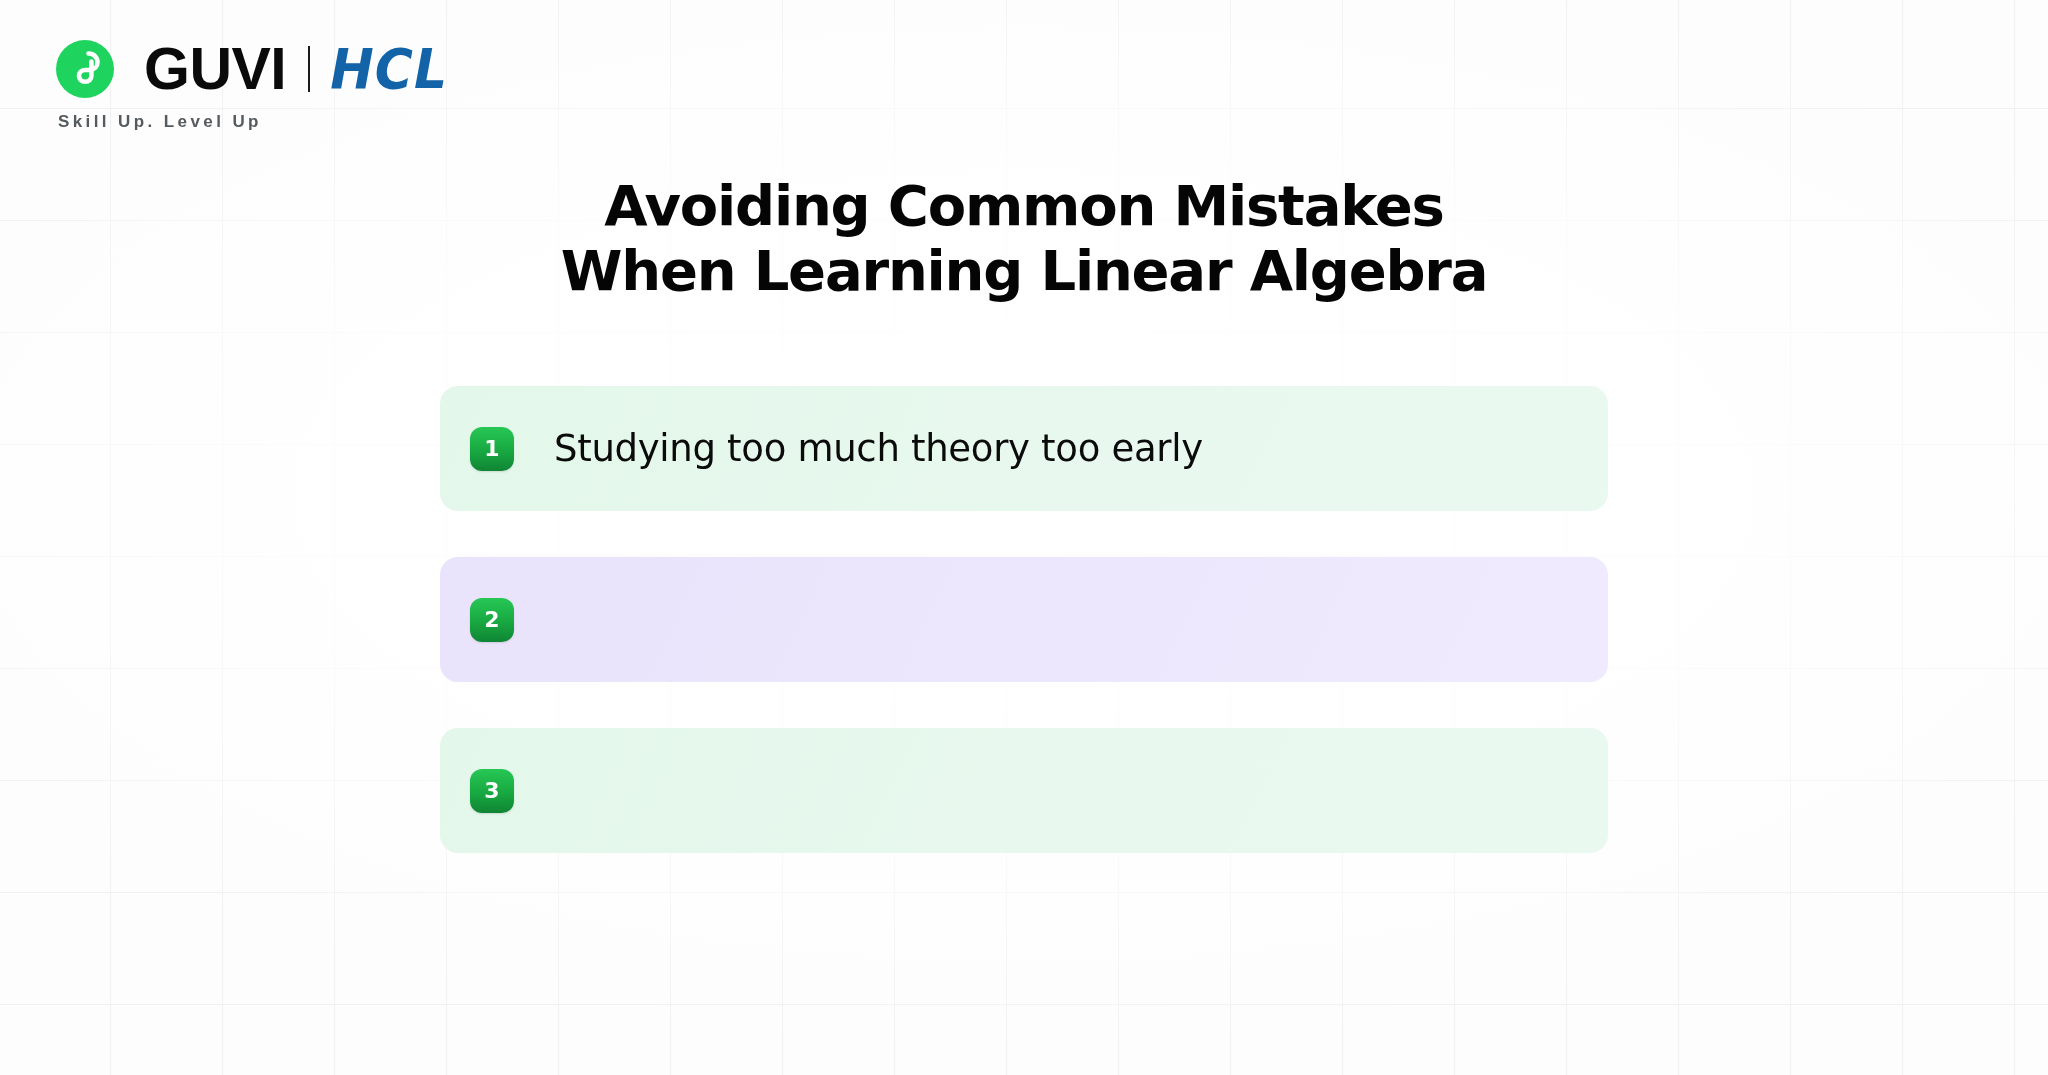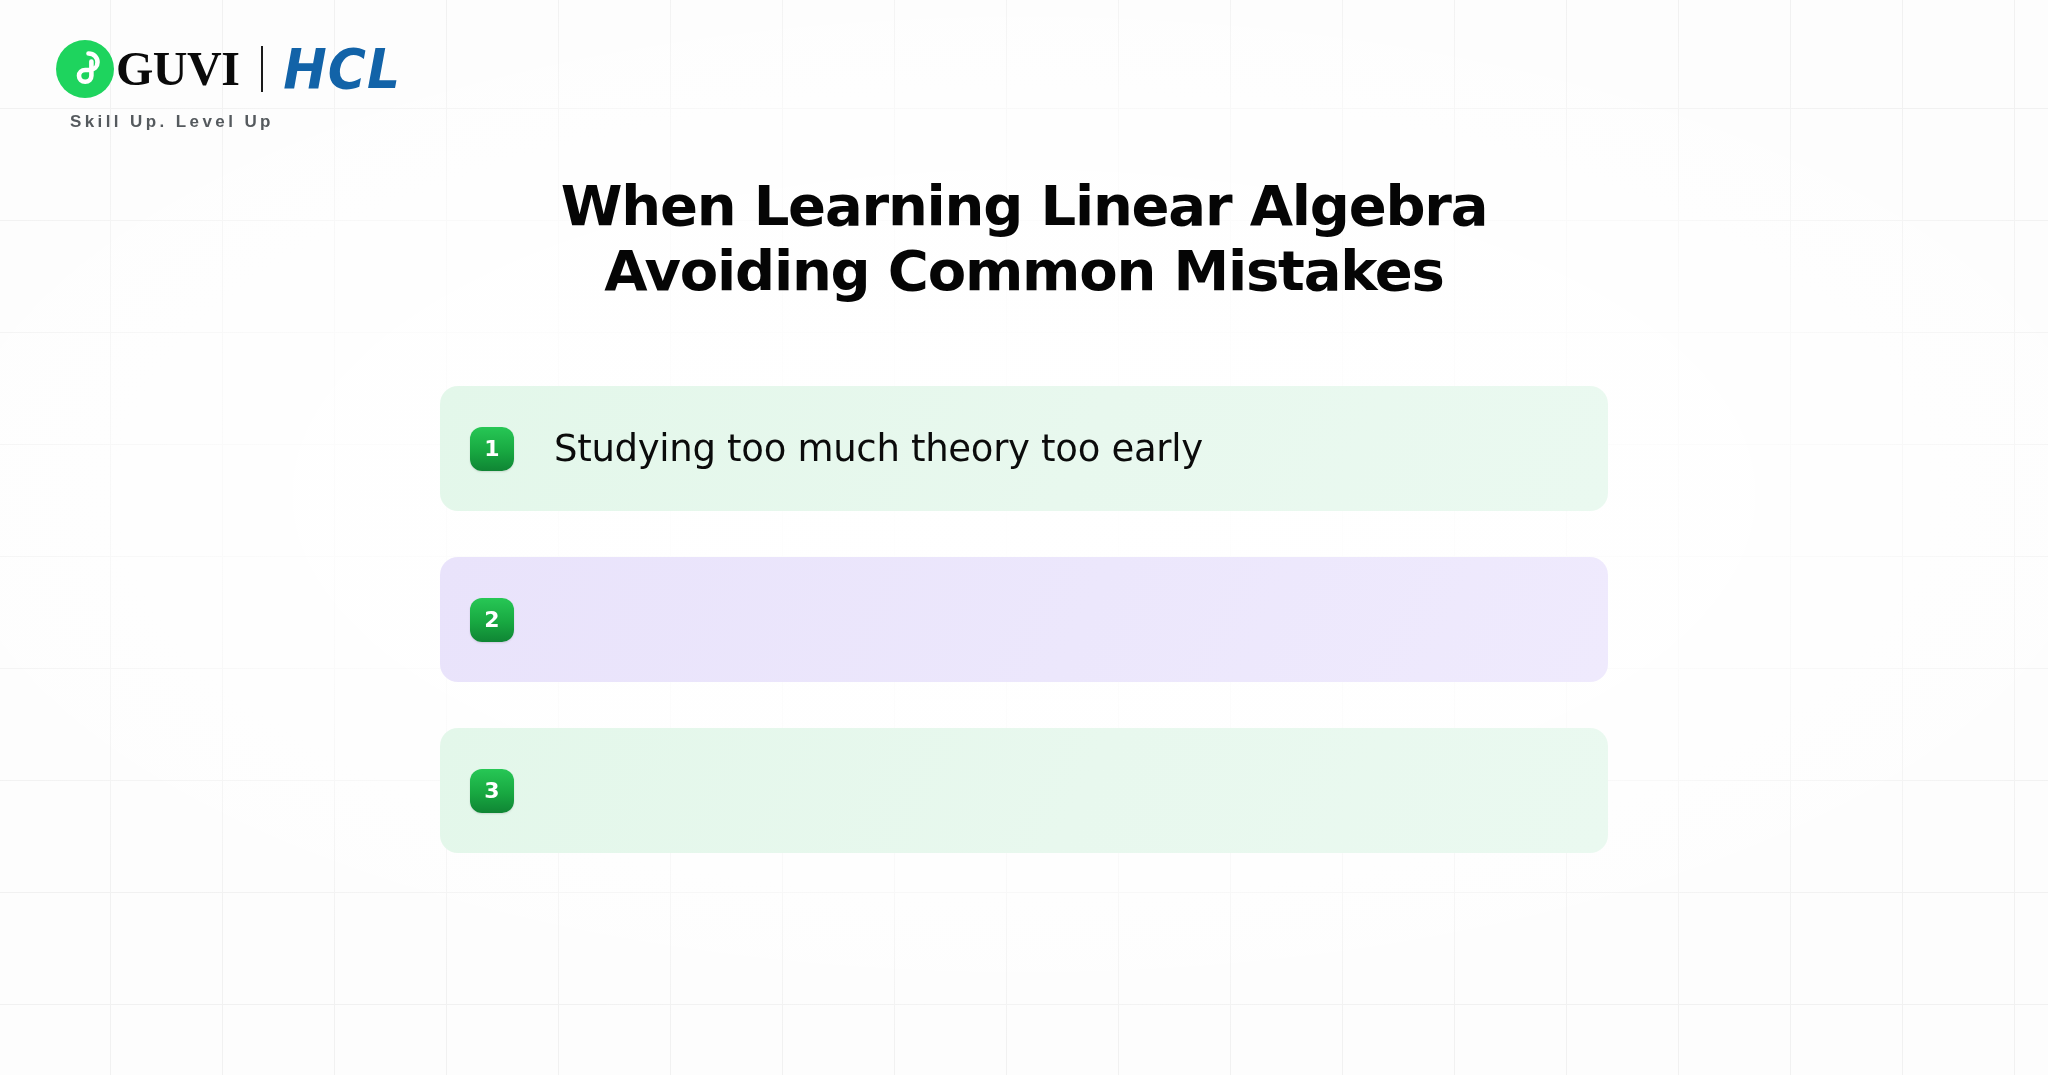--- a/index.html
+++ b/index.html
@@ -46,26 +46,26 @@
     height: 58px;
     border-radius: 50%;
     background: #1ED45E;
     display: flex;
     align-items: center;
     justify-content: center;
     flex: 0 0 auto;
   }
   .guvi-mark svg { display: block; }
   .guvi-word {
-    font-family: Liberation Serif, serif;
-    font-size: 48px;
+    font-family: Liberation Sans, sans-serif;
+    font-size: 59px;
     font-weight: 700;
     letter-spacing: -0.5px;
     color: #0a0a0a;
-    margin-left: 2px;
+    margin-left: 30px;
     line-height: 1;
   }
   .brand-divider {
     width: 2px;
     height: 46px;
     background: #1a1a1a;
     margin: 0 20px 0 22px;
     flex: 0 0 auto;
   }
   .hcl-word {
@@ -73,21 +73,21 @@
     font-size: 52px;
     font-weight: 700;
     font-style: italic;
     color: #1263A8;
     letter-spacing: 1px;
     line-height: 1;
     transform: scaleY(1.05);
   }
   .tagline {
     margin-top: 12px;
-    margin-left: 14px;
+    margin-left: 2px;
     font-family: "Liberation Sans", sans-serif;
     font-size: 17px;
     font-weight: 700;
     letter-spacing: 3.4px;
     color: #555a5e;
   }
 
   
   .title {
     position: absolute;
@@ -164,22 +164,22 @@
         </svg>
       </span>
       <span class="guvi-word">GUVI</span>
       <span class="brand-divider"></span>
       <span class="hcl-word">HCL</span>
     </div>
     <div class="tagline">Skill Up. Level Up</div>
   </div>
 
   <h1 class="title">
+    <span class="line">Avoiding Common Mistakes</span>
     <span class="line">When Learning Linear Algebra</span>
-    <span class="line">Avoiding Common Mistakes</span>
   </h1>
 
   <div class="cards">
     <div class="card card-1">
       <span class="badge">1</span>
       <span class="card-text">Studying too much theory too early</span>
     </div>
     <div class="card card-2">
       <span class="badge">2</span>
     </div>

